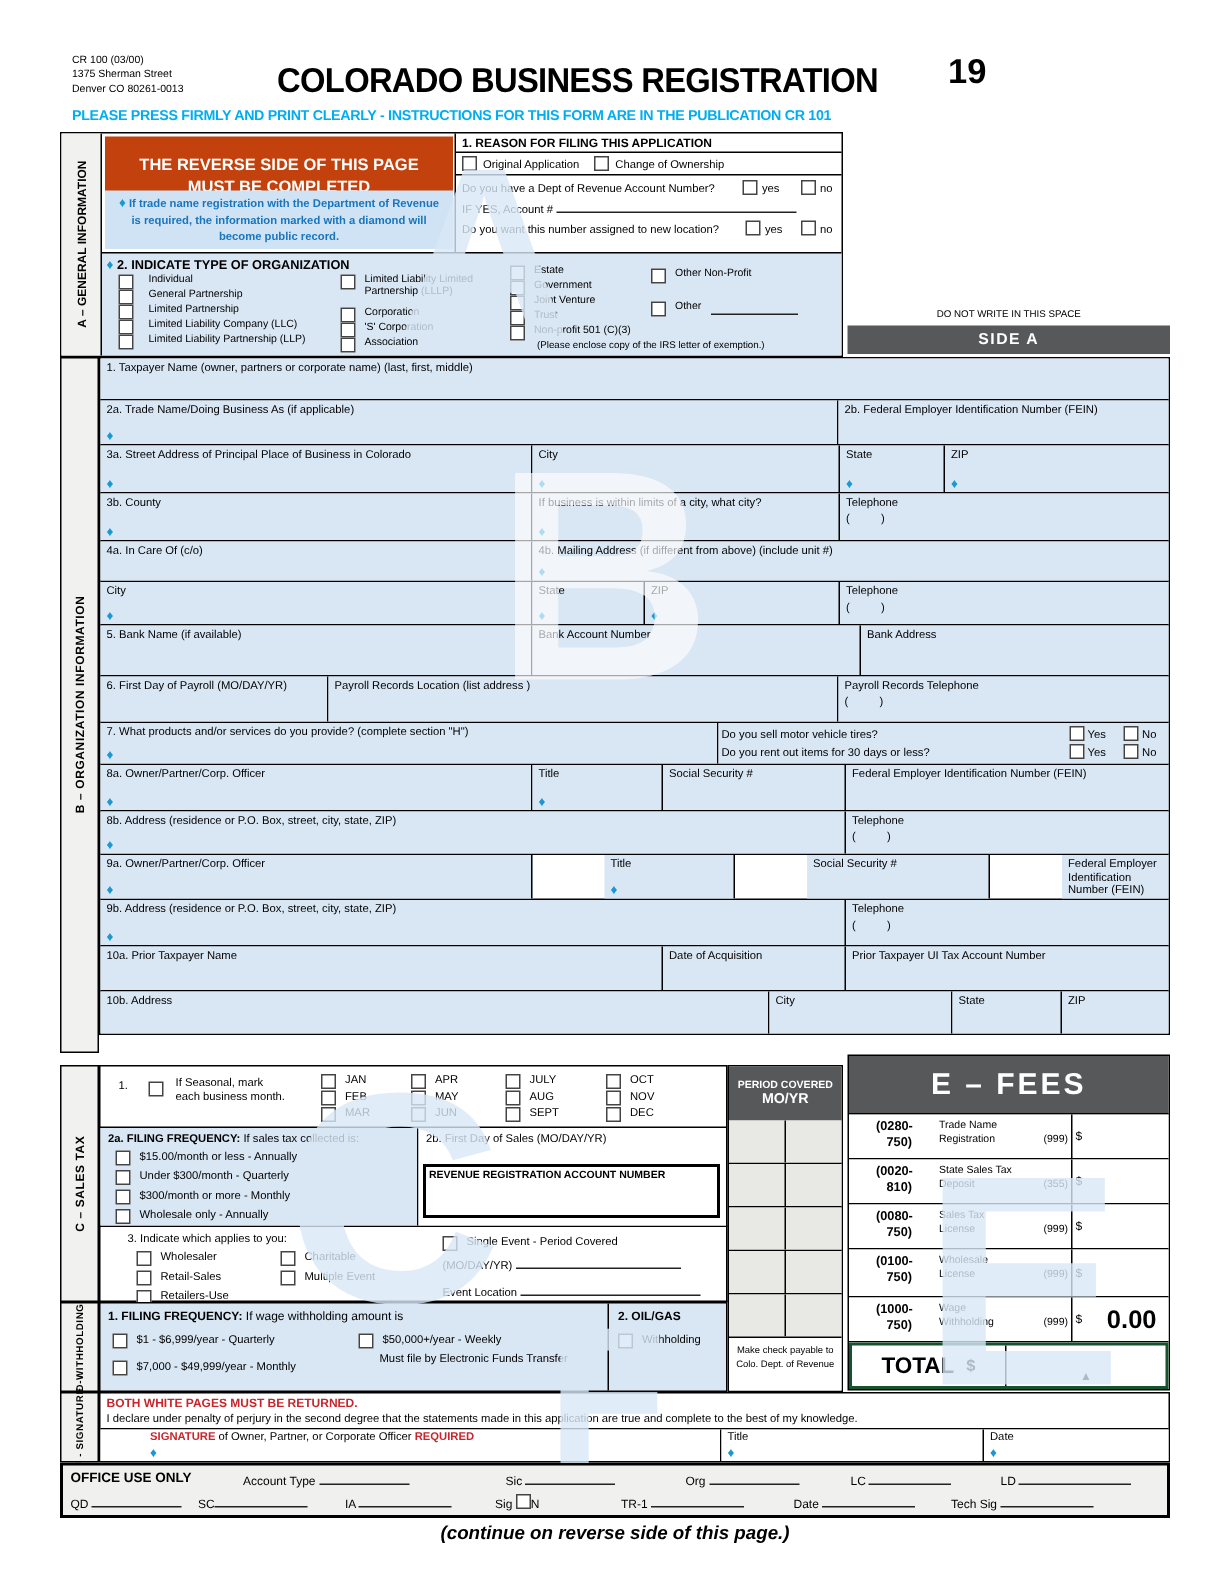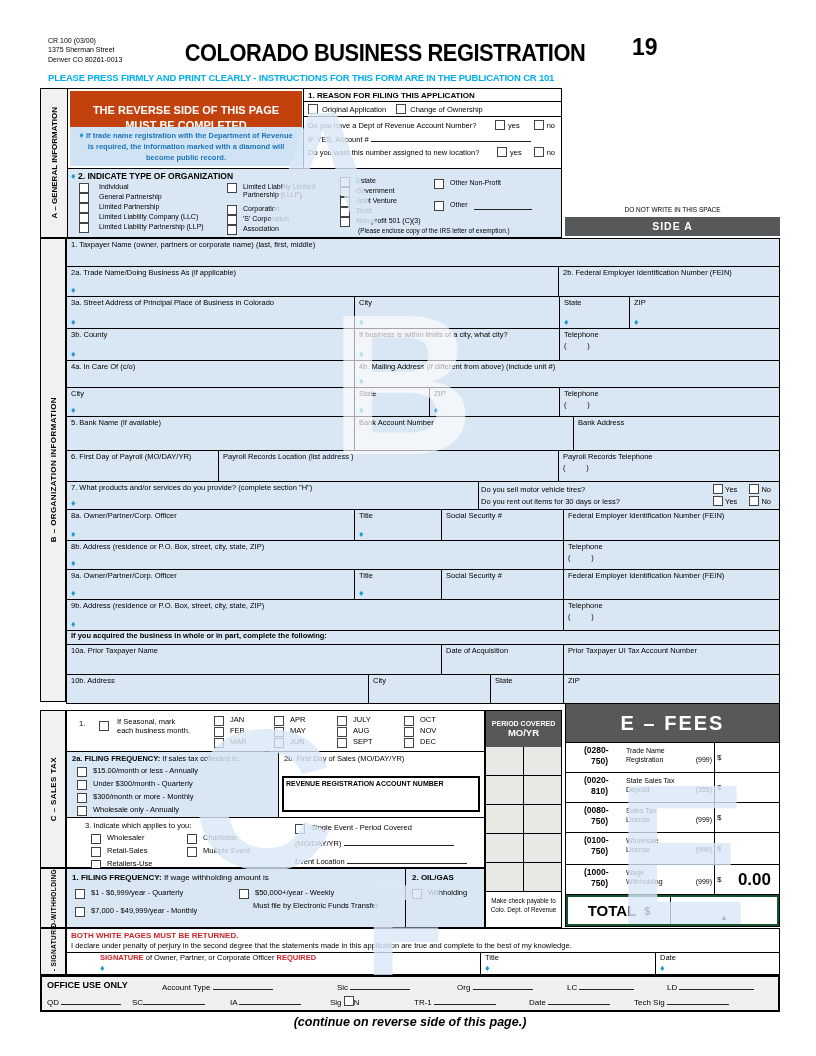--- a/index.html
+++ b/index.html
@@ -338,21 +338,21 @@
       <div class="c" style="width:497px;">
           <span class="lbl">8b. Address (residence or P.O. Box, street, city, state, ZIP)</span>
           <span class="dia">♦</span>
         </div>
       <div class="c top fx1">
           <span class="lbl">Telephone</span>
           <span class="lbl pre">(          )</span>
         </div>
     </div>
 
-    <div class="row" style="height:30px;">
+    <div class="row" style="height:30px;gap:48px;">
       <div class="c" style="width:288px;">
           <span class="lbl">9a. Owner/Partner/Corp. Officer</span>
           <span class="dia">♦</span>
         </div>
       <div class="c" style="width:87px;">
           <span class="lbl">Title</span>
           <span class="dia">♦</span>
         </div>
       <div class="c" style="width:122px;">
           <span class="lbl">Social Security #</span>
@@ -366,40 +366,35 @@
       <div class="c" style="width:497px;">
           <span class="lbl">9b. Address (residence or P.O. Box, street, city, state, ZIP)</span>
           <span class="dia">♦</span>
         </div>
       <div class="c top fx1">
           <span class="lbl">Telephone</span>
           <span class="lbl pre">(          )</span>
         </div>
     </div>
 
-    <div class="row" style="height:14px;">
-      <div class="c fx1" style="padding-top:1px;">
-          <span class="lbl bold">If you acquired the business in whole or in part, complete the following:</span>
-        </div>
-    </div>
 
     <div class="row" style="height:30px;">
       <div class="c" style="width:375px;">
           <span class="lbl">10a. Prior Taxpayer Name</span>
         </div>
       <div class="c" style="width:122px;">
           <span class="lbl">Date of Acquisition</span>
         </div>
       <div class="c fx1">
           <span class="lbl">Prior Taxpayer UI Tax Account Number</span>
         </div>
     </div>
 
     <div class="row" style="height:28px;">
-      <div class="c" style="width:302px;">
+      <div class="c" style="width:446px;">
           <span class="lbl">10b. Address</span>
         </div>
       <div class="c" style="width:122px;">
           <span class="lbl">City</span>
         </div>
       <div class="c" style="width:73px;">
           <span class="lbl">State</span>
         </div>
       <div class="c fx1">
           <span class="lbl">ZIP</span>

